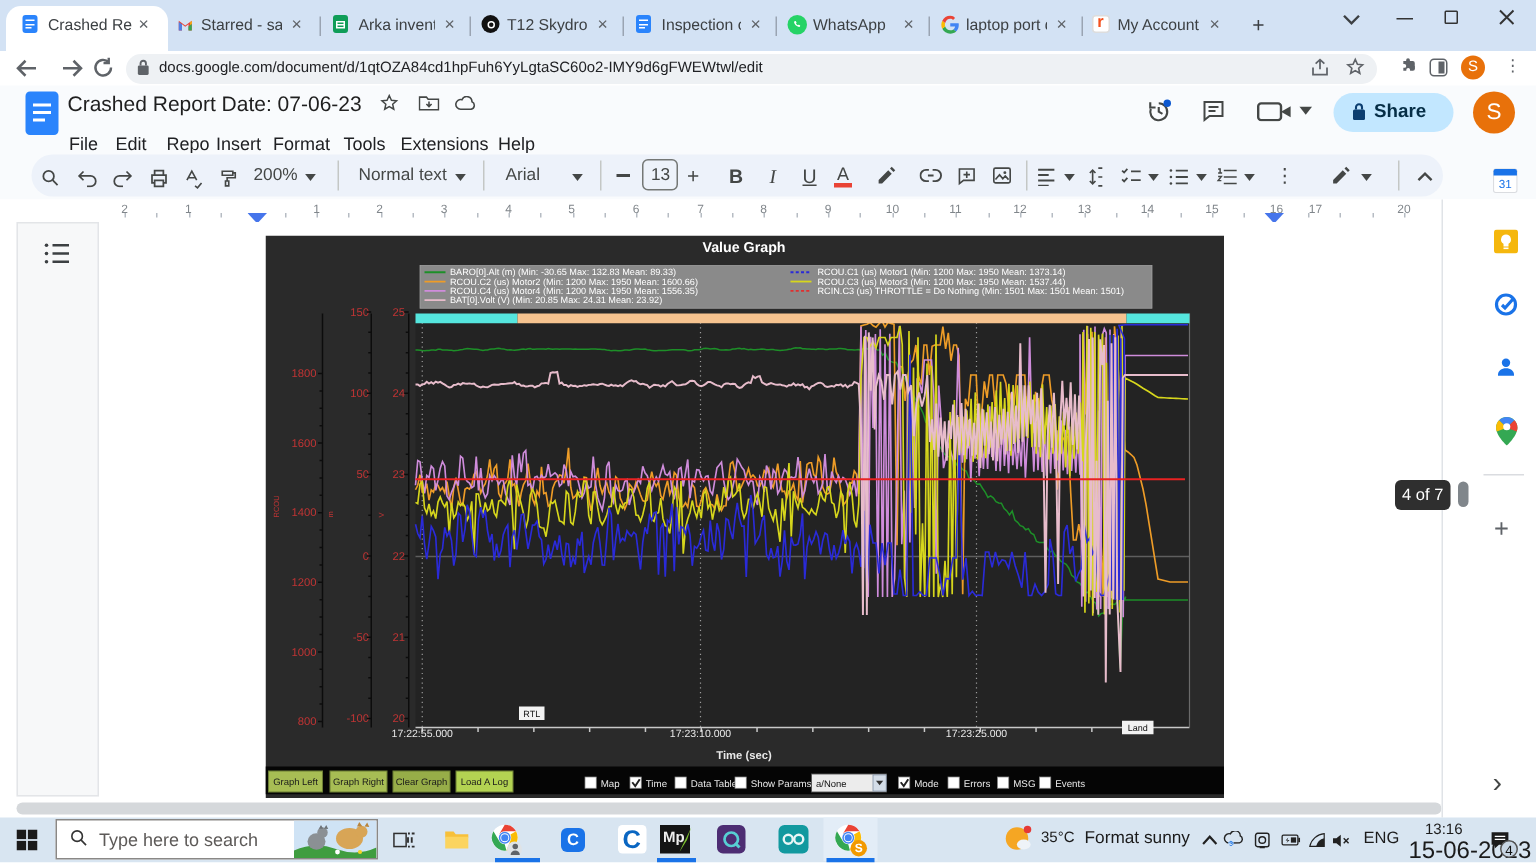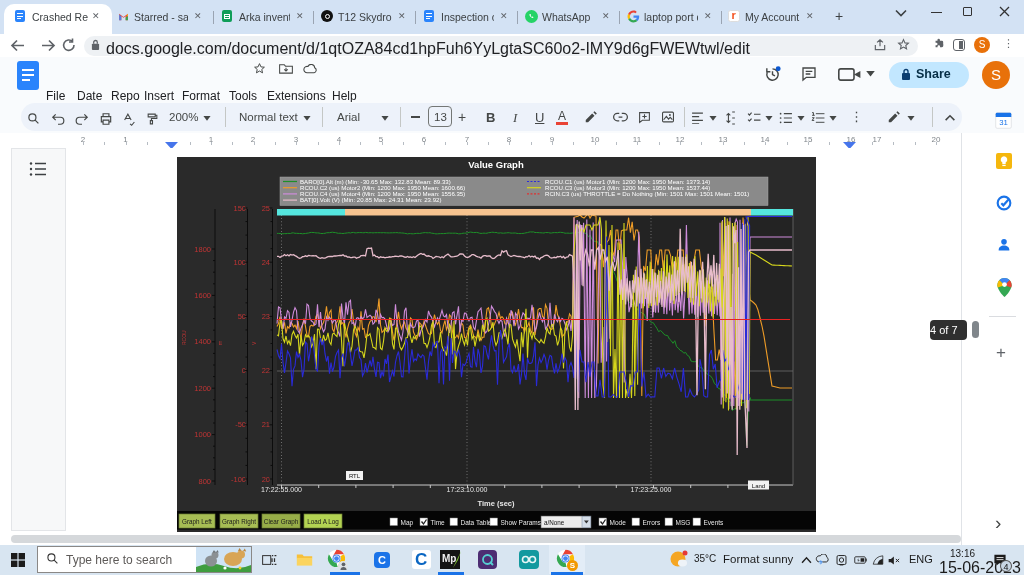--- a/index.html
+++ b/index.html
@@ -79,51 +79,52 @@
   <svg class="abs" style="left:8px;top:3px" width="70" height="17" viewBox="0 0 70 17" fill="none" stroke="#5f6368" stroke-width="1.7">
     <path d="M16 8.5 H4 M9 3.5 L4 8.5 L9 13.5"></path>
     <path d="M34 8.5 H46 M41 3.5 L46 8.5 L41 13.5"></path>
     <path d="M64.5 4.5 A5.2 5.2 0 1 0 66 8 M64.5 1.5 v3.5 h-3.5" stroke-width="1.6"></path>
   </svg>
   <div class="abs" style="left:84px;top:1.5px;width:834px;height:20px;background:#eef1f4;border-radius:10px"></div>
   <svg class="abs" style="left:91px;top:5px" width="9" height="12" viewBox="0 0 10 13">
       <rect x="1" y="5" width="8" height="7" rx="1" fill="#5f6368"></rect>
       <path d="M3 5 V3.5 a2 2 0 0 1 4 0 V5" stroke="#5f6368" stroke-width="1.4" fill="none"></path>
     </svg>
-  <div class="abs" style="left:106px;top:6px;font-size:16px;color:#202124">docs.google.com/document/d/1qtOZA84cd1hpFuh6YyLgtaSC60o2-IMY9d6gFWEWtwl/edit</div>
+  <div class="abs" style="left:106px;top:6px;font-size:10px;color:#202124">docs.google.com/document/d/1qtOZA84cd1hpFuh6YyLgtaSC60o2-IMY9d6gFWEWtwl/edit</div>
   <svg class="abs" style="left:873px;top:4px" width="14" height="14" viewBox="0 0 24 24" fill="none" stroke="#5f6368" stroke-width="2">
       <path d="M4 12 v8 h16 v-8 M12 14 V3 M7 7.5 L12 3 l5 4.5"></path>
     </svg>
   <svg class="abs" style="left:897px;top:4px" width="13" height="13" viewBox="0 0 24 24" fill="none" stroke="#5f6368" stroke-width="2">
       <path d="M12 3 l2.7 6 6.3.6-4.8 4.2 1.4 6.2L12 16.7 6.4 20l1.4-6.2L3 9.6 9.3 9z"></path>
     </svg>
   <svg class="abs" style="left:933px;top:4px" width="13" height="13" viewBox="0 0 24 24" fill="#5f6368">
       <path d="M20 11h-1.2V7.5A2.5 2.5 0 0 0 16.3 5h-3.5V3.8a2.3 2.3 0 1 0-4.6 0V5H4.7v3.7H6a2.3 2.3 0 1 1 0 4.6H4.7V17h3.7v-1.3a2.3 2.3 0 1 1 4.6 0V17h3.5a2.5 2.5 0 0 0 2.5-2.5V11H20z"></path>
     </svg>
   <div class="abs" style="left:953px;top:4.5px;width:12px;height:12px;border:1.5px solid #5f6368;border-radius:3px"></div>
   <div class="abs" style="left:959px;top:6.5px;width:4px;height:8px;background:#5f6368"></div>
   <div class="abs" style="left:974px;top:3px;width:16px;height:16px;border-radius:50%;background:#e8710a;color:#fff;font-size:10px;text-align:center;line-height:16px">S</div>
   <div class="abs" style="left:1003px;top:3px;color:#5f6368;font-size:11px">⋮</div>
 </div>
 <div class="abs" style="left:0;top:57px;width:1024px;height:45px;background:#f9fbfd">
   <div class="abs" style="left:17px;top:4px;width:22px;height:29px;background:#2a84fc;border-radius:3px"></div>
   <div class="abs" style="left:22px;top:12px;width:12px;height:2px;background:#fff"></div>
   <div class="abs" style="left:22px;top:17px;width:12px;height:2px;background:#fff"></div>
   <div class="abs" style="left:22px;top:22px;width:8px;height:2px;background:#fff"></div>
+  <div class="abs" style="left:45px;top:4px;font-size:14px;color:#1f1f1f">Crashed Report Date: 07-06-23</div>
   <svg class="abs" style="left:253px;top:5px" width="13" height="13" viewBox="0 0 24 24" fill="none" stroke="#444746" stroke-width="1.8">
       <path d="M12 3 l2.7 6 6.3.6-4.8 4.2 1.4 6.2L12 16.7 6.4 20l1.4-6.2L3 9.6 9.3 9z"></path>
     </svg>
   <svg class="abs" style="left:279px;top:6px" width="14" height="11" viewBox="0 0 24 19" fill="none" stroke="#444746" stroke-width="1.8">
       <path d="M1 3 h8 l2 2.5 H23 v12 H1 z M12 8 v6 M9 11 l3 3 3 -3"></path>
     </svg>
   <svg class="abs" style="left:303px;top:7px" width="14" height="10" viewBox="0 0 24 17" fill="none" stroke="#444746" stroke-width="1.8">
       <path d="M7 15 a5.5 5.5 0 1 1 1.5-10.8 A6 6 0 0 1 20 6.5 a4.5 4.5 0 0 1-1 8.5 z"></path>
     </svg>
   <div class="menu" style="left:46px;top:32px">File</div>
-  <div class="menu" style="left:77px;top:32px">Date</div>
+  <div class="menu" style="left:77px;top:32px">Edit</div>
   <div class="menu" style="left:111px;top:32px">Repo</div>
   <div class="menu" style="left:144px;top:32px">Insert</div>
   <div class="menu" style="left:182px;top:32px">Format</div>
   <div class="menu" style="left:229px;top:32px">Tools</div>
   <div class="menu" style="left:267px;top:32px">Extensions</div>
   <div class="menu" style="left:332px;top:32px">Help</div>
 
   <svg class="abs" style="left:764px;top:9px" width="17" height="17" viewBox="0 0 24 24" fill="none" stroke="#444746" stroke-width="2">
       <path d="M12 4 a8 8 0 1 1-7.5 5.2 M4 3 v5 h5 M12 7.5 V12 l3.5 2"></path>
       <circle cx="20" cy="4" r="3.5" fill="#0b57d0" stroke="none"></circle>
@@ -503,21 +504,21 @@
       <rect x="488" y="361" width="7.5" height="7.5" fill="#fff" stroke="#888" stroke-width="0.5"></rect>
       <text x="498.5" y="367.5" font-size="6.5" fill="#e8e8e8">MSG</text>
       <rect x="516" y="361" width="7.5" height="7.5" fill="#fff" stroke="#888" stroke-width="0.5"></rect>
       <text x="526.5" y="367.5" font-size="6.5" fill="#e8e8e8">Events</text>
       <rect x="364" y="359" width="50" height="12" fill="#ececec" stroke="#555" stroke-width="0.6"></rect>
       <text x="367" y="367.5" font-size="6.3" fill="#111">a/None</text>
       <rect x="405" y="359.6" width="8.8" height="10.8" fill="#d4dde8" stroke="#7a8aa0" stroke-width="0.5"></rect>
       <path d="M 407 363.5 l 2.4 3 l 2.4 -3 z" fill="#333"></path>
 </svg></div>
 <div class="abs" style="left:961px;top:133px;width:63px;height:412px;background:#fff;border-left:1px solid #e0e3e7"></div>
-<div class="abs" style="left:930px;top:320px;width:37px;height:20px;background:#2f2f2f;border-radius:4px;color:#fff;font-size:11px;line-height:20px">4 of 7</div>
+<div class="abs" style="left:930px;top:320px;width:37px;height:20px;background:#2f2f2f;border-radius:4px;color:#fff;font-size:11px;text-align:center;line-height:20px">4 of 7</div>
 <div class="abs" style="left:972px;top:321px;width:7px;height:17px;background:#80868b;border-radius:4px"></div>
 <div class="abs" style="left:995px;top:512px;font-size:19px;color:#444746">›</div>
 
 <svg class="abs" style="left:995px;top:112px" width="17" height="17" viewBox="0 0 24 24">
     <rect x="1" y="1" width="22" height="22" rx="2" fill="#fff" stroke="#dadce0" stroke-width="1"></rect>
     <path d="M1 3 a2 2 0 0 1 2-2 h18 a2 2 0 0 1 2 2 v4 H1 z" fill="#1a73e8"></path>
     <text x="12" y="19" font-size="11" fill="#1a73e8" text-anchor="middle" font-family="Liberation Sans">31</text>
   </svg>
 <svg class="abs" style="left:996px;top:153px" width="16" height="16" viewBox="0 0 24 24">
     <rect width="24" height="24" rx="3" fill="#f5b70d"></rect>

